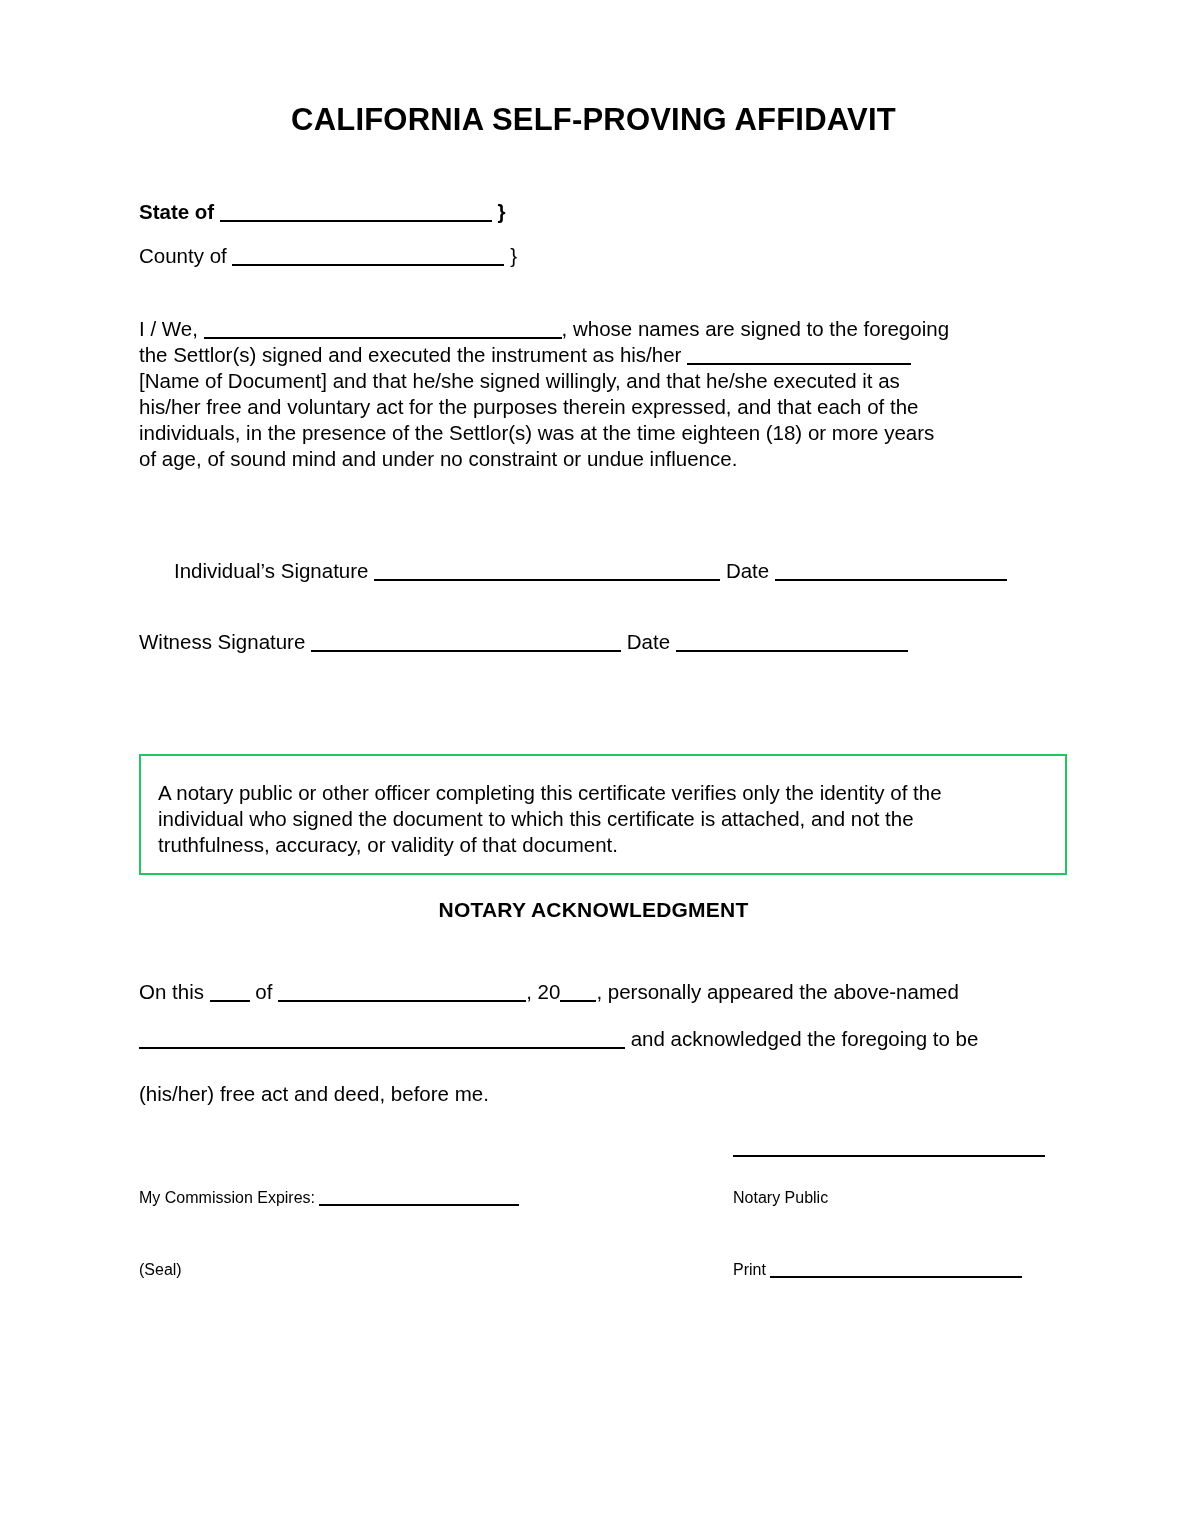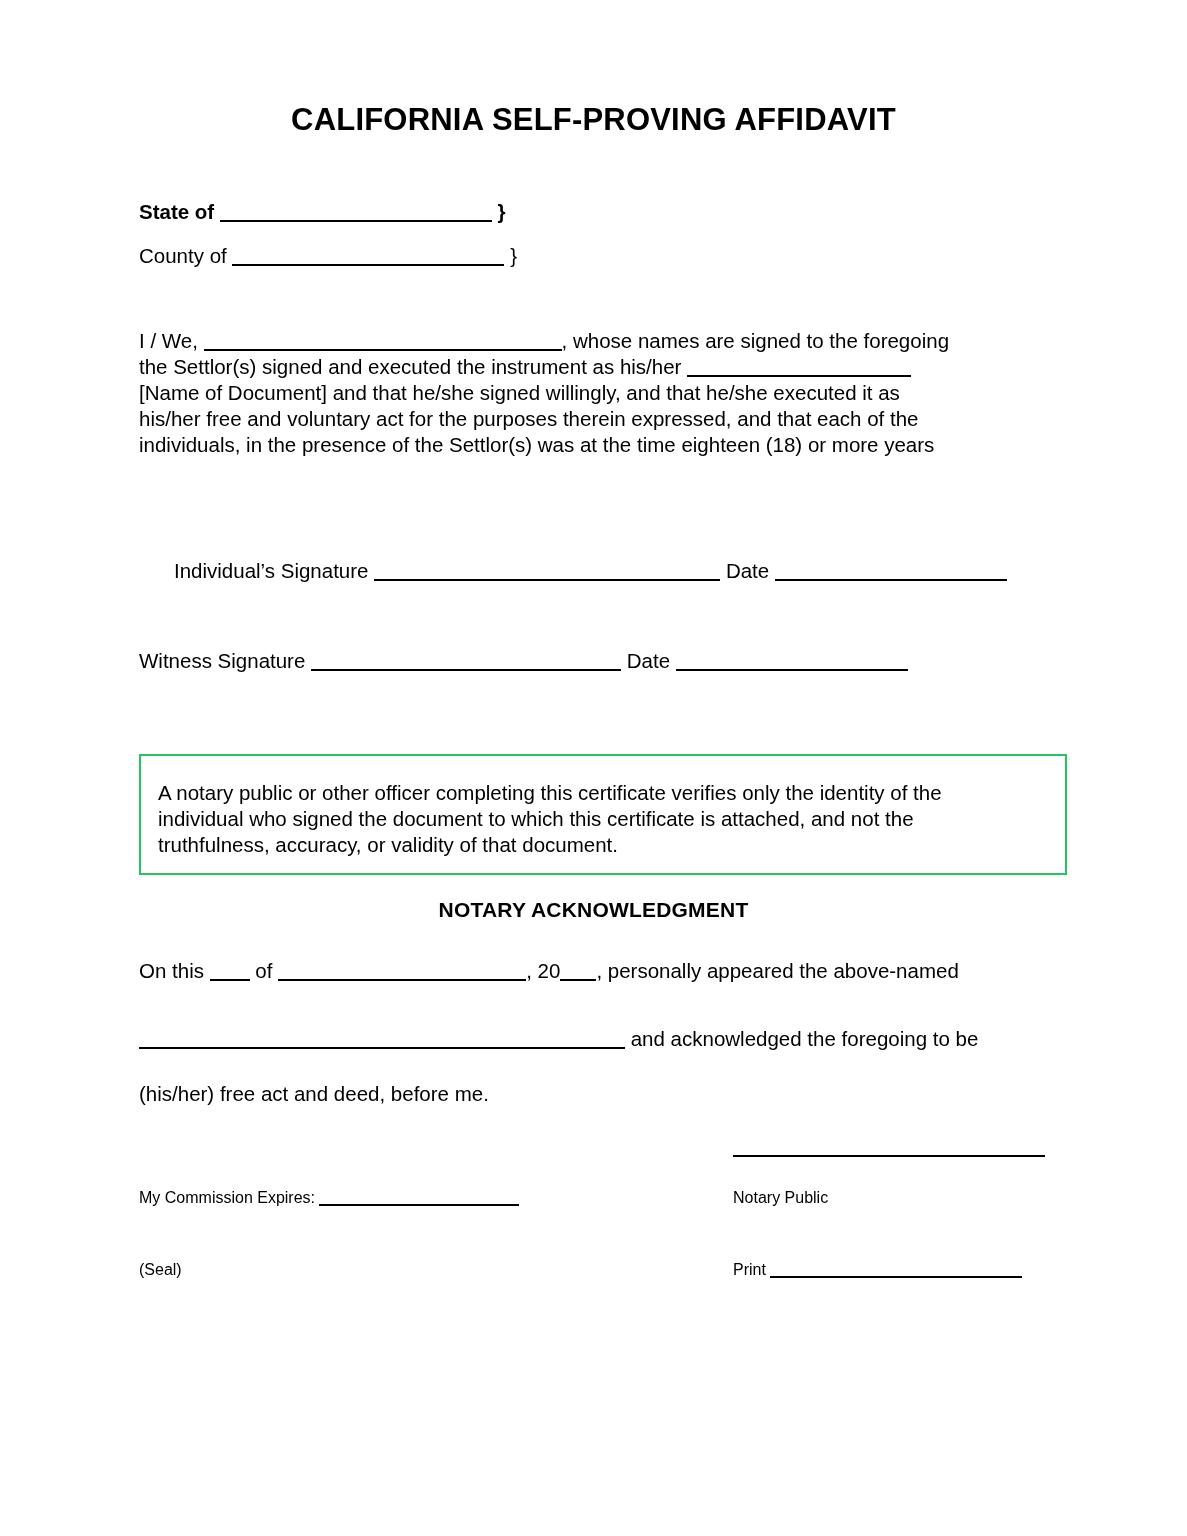--- a/index.html
+++ b/index.html
@@ -51,21 +51,21 @@
     display: inline-block;
     border-bottom: 2px solid #000;
     vertical-align: -3px;
     height: 16px;
   }
 
   
   .body-para {
     position: absolute;
     left: 139px;
-    top: 328px;
+    top: 316px;
     width: 915px;
     font-size: 20.5px;
     line-height: 26px;
   }
   .body-para .ln {
     white-space: nowrap;
     height: 26px;
   }
 
   
@@ -170,47 +170,48 @@
       <span>I / We,</span>
       <span class="blank" style="width:358px;"></span><span>, whose names are signed to the foregoing</span>
     </div>
     <div class="ln">
       <span>the Settlor(s) signed and executed the instrument as his/her</span>
       <span class="blank" style="width:224px;"></span>
     </div>
     <div class="ln">[Name of Document] and that he/she signed willingly, and that he/she executed it as</div>
     <div class="ln">his/her free and voluntary act for the purposes therein expressed, and that each of the</div>
     <div class="ln">individuals, in the presence of the Settlor(s) was at the time eighteen (18) or more years</div>
+    <div class="ln">of age, of sound mind and under no constraint or undue influence.</div>
   </div>
 
   <div class="sig-row" style="top:558px;margin-left:35px;">
     <span>Individual’s Signature</span>
     <span class="blank" style="width:346px;"></span>
     <span>Date</span>
     <span class="blank" style="width:232px;"></span>
   </div>
 
-  <div class="sig-row" style="top:648px;text-align:center;">
+  <div class="sig-row" style="top:629px;text-align:center;">
     <span>Witness Signature</span>
     <span class="blank" style="width:310px;"></span>
     <span>Date</span>
     <span class="blank" style="width:232px;"></span>
   </div>
 
   <div class="disclaimer-box">
     <div class="disclaimer-text">
       <div class="ln">A notary public or other officer completing this certificate verifies only the identity of the</div>
       <div class="ln">individual who signed the document to which this certificate is attached, and not the</div>
       <div class="ln">truthfulness, accuracy, or validity of that document.</div>
     </div>
   </div>
 
   <div class="ack-heading">NOTARY ACKNOWLEDGMENT</div>
 
-  <div class="ack-line" style="top:958px;text-align:center;">
+  <div class="ack-line" style="top:979px;text-align:center;">
     <span>On this</span>
     <span class="blank" style="width:40px;"></span>
     <span>of</span>
     <span class="blank" style="width:248px;"></span><span>, 20</span><span class="blank" style="width:36px;"></span><span>, personally appeared the above-named</span>
   </div>
 
   <div class="ack-line" style="top:1026px;">
     <span class="blank" style="width:486px;"></span>
     <span>and acknowledged the foregoing to be</span>
   </div>

